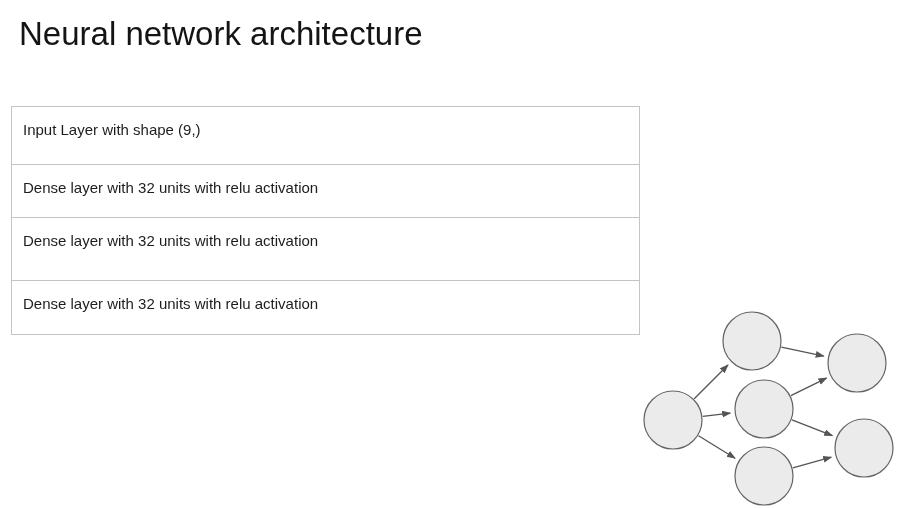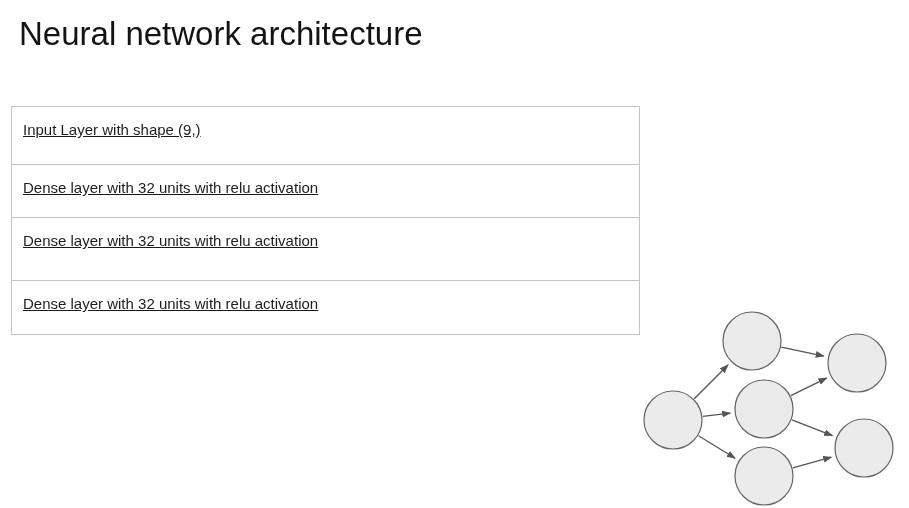--- a/index.html
+++ b/index.html
@@ -42,21 +42,20 @@
     border: 1px solid #c4c4c4;
     border-collapse: collapse;
     background: #ffffff;
     box-sizing: border-box;
   }
   #layer-table .layer-row {
     position: relative;
     box-sizing: border-box;
     border-bottom: 1px solid #c4c4c4;
     padding: 14px 0 0 11px;
-    text-decoration: underline;
   }
   #layer-table .layer-row:last-child {
     border-bottom: none;
   }
   #layer-table .layer-row-0 { height: 58px; }
   #layer-table .layer-row-1 { height: 53px; }
   #layer-table .layer-row-2 { height: 63px; }
   #layer-table .layer-row-3 { height: 53px; }
   #layer-table .layer-row-4 { height: 84px; }
   .layer-label {

